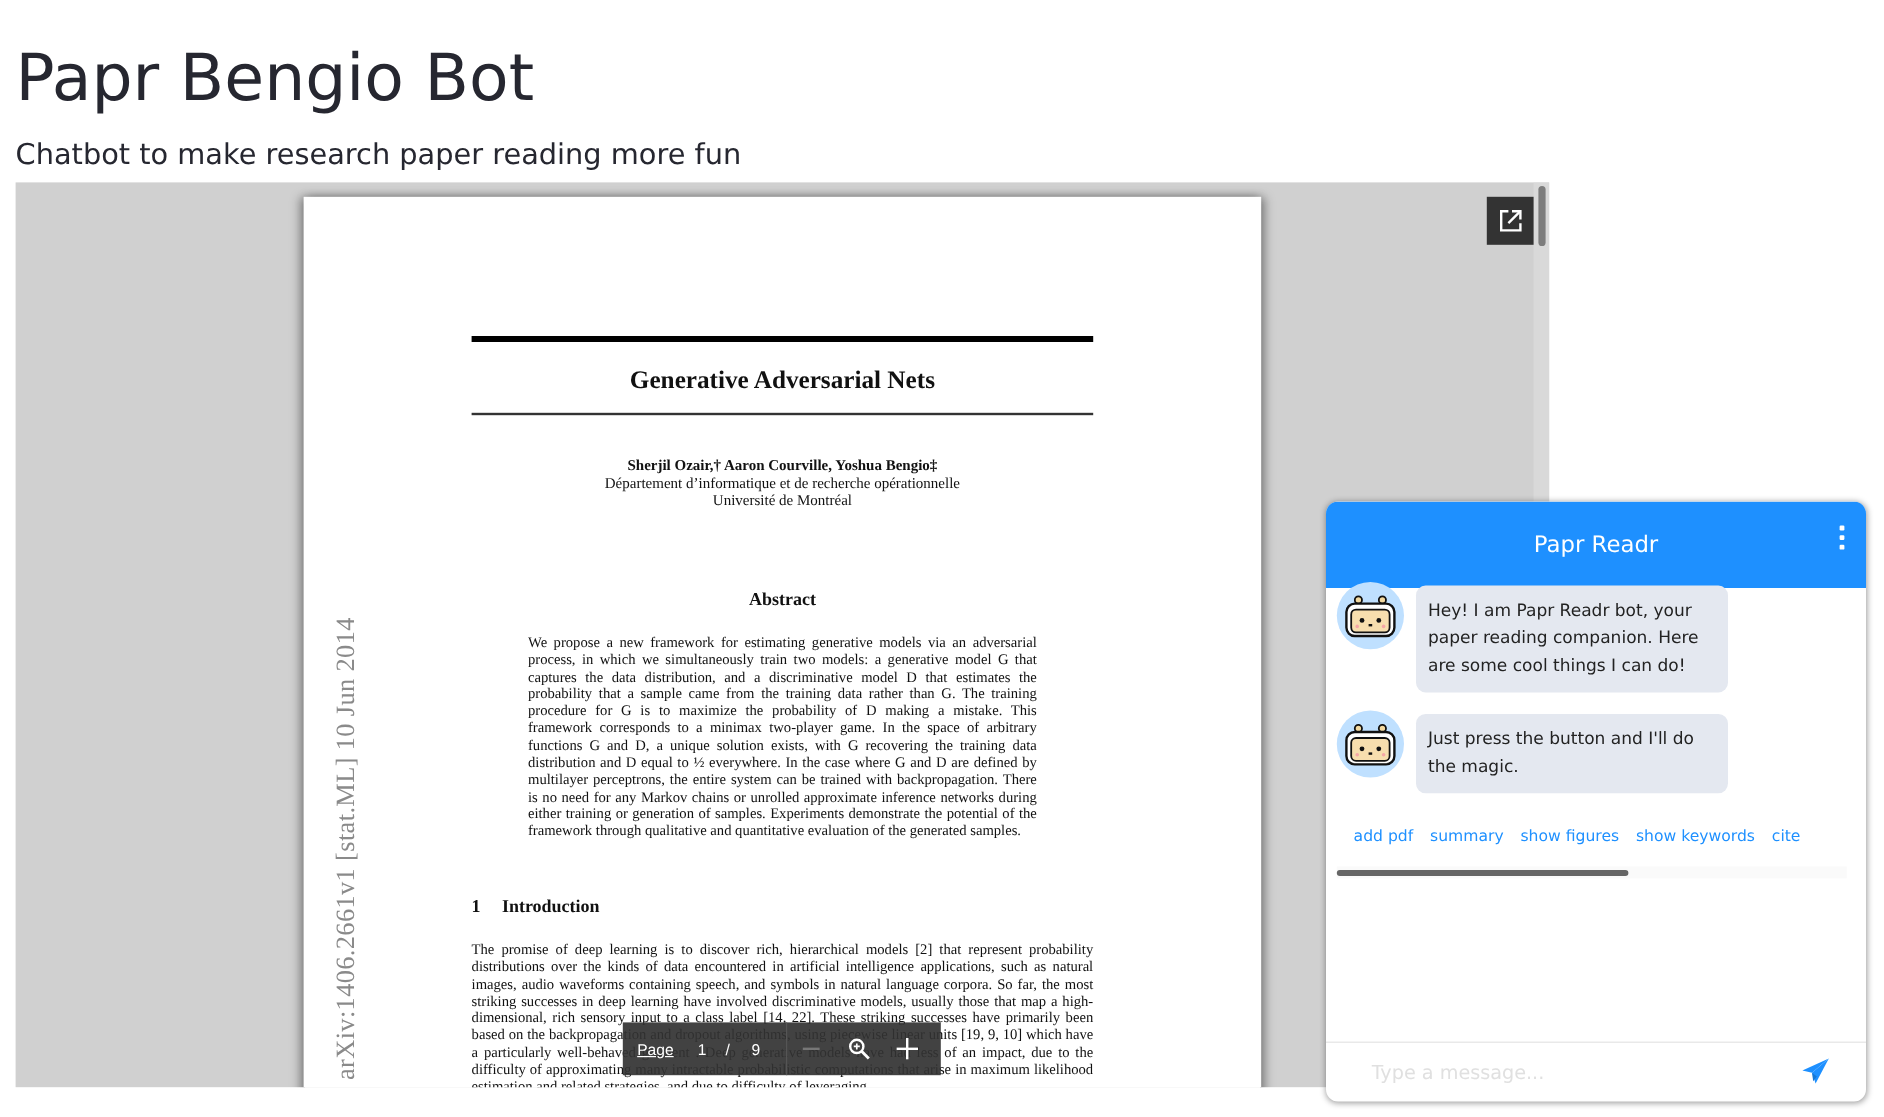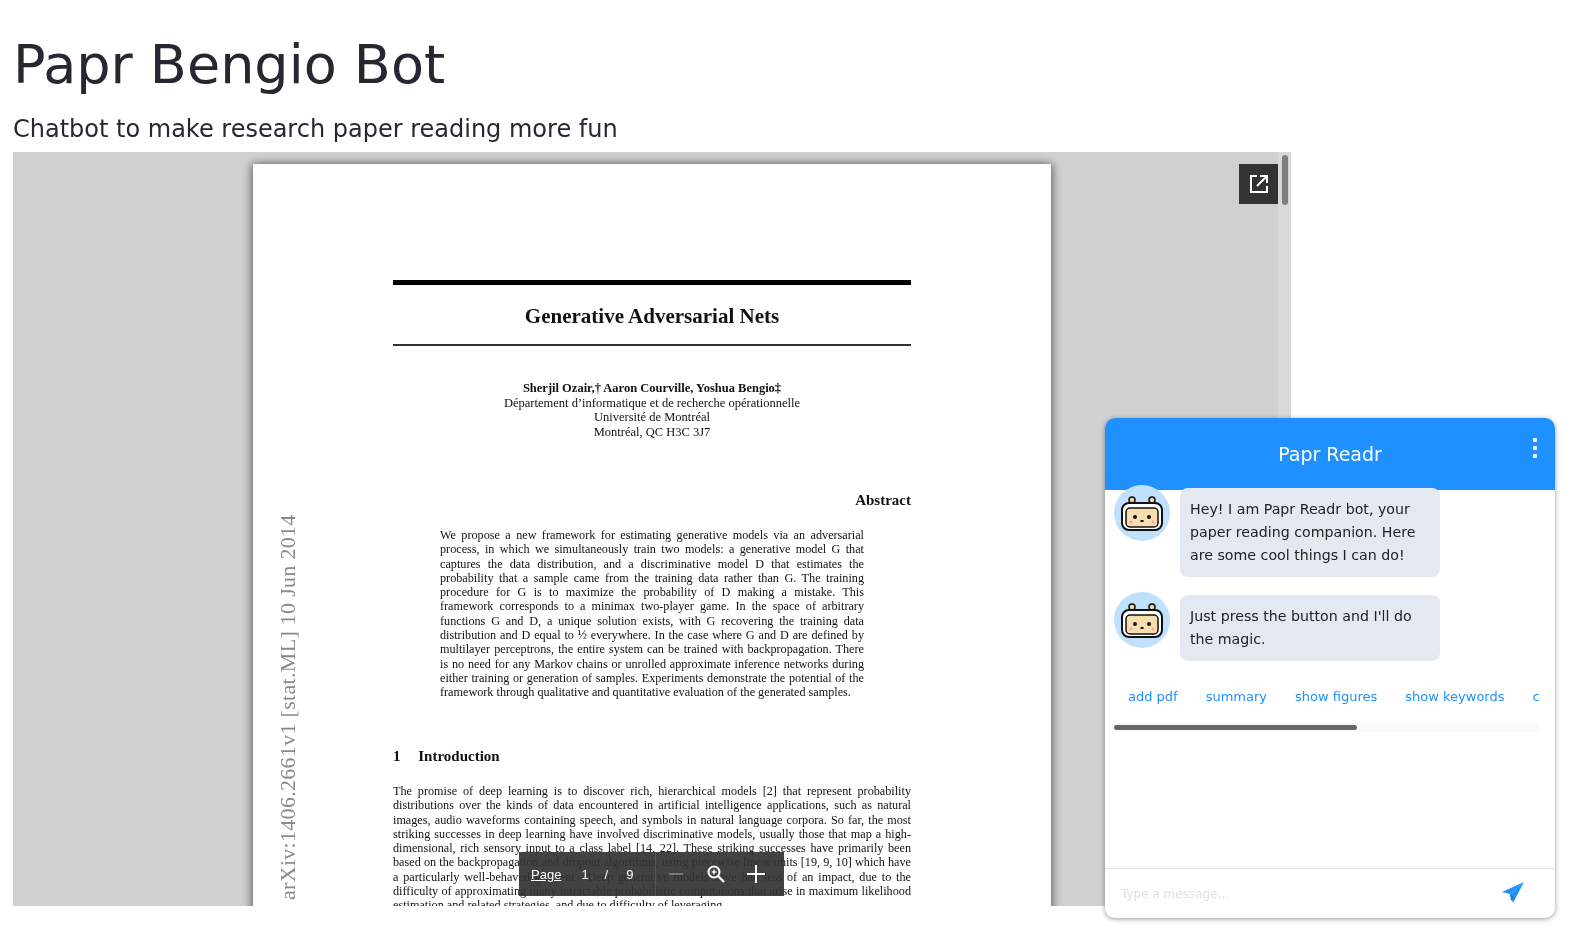--- a/index.html
+++ b/index.html
@@ -13,21 +13,21 @@
   .viewer-scrollbar-track { position: absolute; right: 0; top: 0; width: 13px; height: 100%; background: #d9d9d9; }
   .viewer-scrollbar-thumb { position: absolute; right: 3px; top: 3px; width: 6px; height: 50px; background: #7d7d7d; border-radius: 3px; }
   .popout-btn { position: absolute; left: 1226px; top: 12px; width: 40px; height: 40px; background: #333333; display: flex; align-items: center; justify-content: center; cursor: pointer; }
 
   .pdf-page { position: absolute; left: 240px; top: 12px; width: 798px; height: 800px; background: #ffffff; box-shadow: -3px 0 8px rgba(0,0,0,0.35), 3px 0 8px rgba(0,0,0,0.35); font-family: "Liberation Serif", "DejaVu Serif", serif; color: #111; }
   .paper-rule-top { position: absolute; left: 140px; top: 116px; width: 518px; height: 5px; background: #000; }
   .paper-title { position: absolute; left: 140px; top: 140px; width: 518px; text-align: center; font-size: 21px; font-weight: bold; }
   .paper-rule-bottom { position: absolute; left: 140px; top: 180px; width: 518px; height: 2px; background: #333; }
   .paper-authors { position: absolute; left: 140px; top: 217px; width: 518px; text-align: center; font-size: 12.5px; line-height: 14.5px; }
   .paper-authors .bold { font-weight: bold; }
-  .abstract-heading { position: absolute; left: 140px; top: 328px; width: 518px; text-align: right; font-size: 15px; font-weight: bold; }
+  .abstract-heading { position: absolute; left: 140px; top: 328px; width: 518px; text-align: center; font-size: 15px; font-weight: bold; }
   .abstract-body { position: absolute; left: 187px; top: 364px; width: 424px; text-align: justify; font-size: 12.2px; line-height: 14.3px; }
   .intro-heading { position: absolute; left: 140px; top: 584px; font-size: 15px; font-weight: bold; }
   .intro-heading .num { margin-right: 14px; }
   .intro-body { position: absolute; left: 140px; top: 620px; width: 518px; text-align: justify; font-size: 12.2px; line-height: 14.3px; }
   .arxiv-stamp { position: absolute; left: 22px; top: 736px; transform: rotate(-90deg); transform-origin: 0 0; font-size: 22px; color: #8a8a8a; white-space: nowrap; font-family: "Liberation Serif", serif; letter-spacing: 0.3px; }
 
   .page-toolbar { position: absolute; left: 506px; top: 700px; width: 265px; height: 44px; background: rgba(50,50,50,0.92); display: flex; align-items: center; color: #fff; font-family: "Liberation Sans", sans-serif; font-size: 13px; }
   .page-toolbar .lbl { margin-left: 12px; text-decoration: underline; }
   .page-toolbar .cur { margin-left: 20px; }
   .page-toolbar .sep { margin-left: 16px; }
@@ -36,46 +36,45 @@
   .tb-btn { width: 40px; height: 44px; display: flex; align-items: center; justify-content: center; cursor: pointer; }
 
   .chat-widget { position: absolute; left: 1105px; top: 418px; width: 450px; height: 500px; background: #fff; border-radius: 10px; box-shadow: 0 1px 5px rgba(0,0,0,0.4); overflow: hidden; font-family: "DejaVu Sans", sans-serif; }
   .chat-header { height: 72px; background: #1e90ff; color: #fff; display: flex; align-items: center; justify-content: center; position: relative; font-size: 19px; }
   .chat-menu { position: absolute; right: 14px; top: 20px; width: 12px; height: 20px; display: flex; flex-direction: column; align-items: center; justify-content: space-between; cursor: pointer; }
   .chat-menu span { width: 4px; height: 4px; background: #fff; border-radius: 1px; }
   .msg-row { position: absolute; left: 9px; display: flex; align-items: flex-start; }
   .avatar { width: 56px; height: 56px; border-radius: 50%; background: #bfe0ff; display: flex; align-items: center; justify-content: center; margin-top: -3px; }
   .bubble { margin-left: 10px; background: #e4e8f0; border-radius: 8px; padding: 10px 10px; font-size: 14.2px; line-height: 23px; color: #222; width: 260px; }
   .quick-replies { position: absolute; left: 9px; top: 268px; width: 425px; height: 24px; overflow: hidden; white-space: nowrap; }
-  .qr { display: inline-block; color: #1e90ff; font-size: 13px; margin-left: 14px; margin-right: 14px; cursor: pointer; }
+  .qr { display: inline-block; color: #1e90ff; font-size: 13px; margin-right: 14px; cursor: pointer; }
   .qr:first-child { margin-left: 14px; }
   .qr-scroll-track { position: absolute; left: 9px; top: 304px; width: 425px; height: 10px; background: #fafafa; }
   .qr-scroll-thumb { position: absolute; left: 0; top: 3px; width: 243px; height: 5px; border-radius: 3px; background: #666; }
   .chat-input-area { position: absolute; left: 0; bottom: 0; width: 100%; height: 50px; border-top: 1px solid #e4e4e4; display: flex; align-items: center; }
-  .chat-input { border: none; outline: none; font-size: 12px; color: #404040; margin-left: 16px; width: 340px; background: transparent; font-family: "DejaVu Sans", sans-serif; }
+  .chat-input { border: none; outline: none; font-size: 16px; color: #404040; margin-left: 38px; width: 340px; background: transparent; font-family: "DejaVu Sans", sans-serif; }
   .chat-input::placeholder { color: #e0e0e0; }
   .send-btn { position: absolute; right: 28px; top: 12px; width: 26px; height: 26px; cursor: pointer; }
 </style>
 </head>
 <body>
 
 <h1 class="app-title">Papr Bengio Bot</h1>
 <div class="app-subtitle">Chatbot to make research paper reading more fun</div>
 
 <div class="viewer">
   <div class="pdf-page">
     <div class="arxiv-stamp">arXiv:1406.2661v1  [stat.ML]  10 Jun 2014</div>
     <div class="paper-rule-top"></div>
     <div class="paper-title">Generative Adversarial Nets</div>
     <div class="paper-rule-bottom"></div>
     <div class="paper-authors">
       <div class="bold">Sherjil Ozair,†  Aaron Courville,  Yoshua Bengio‡</div>
       <div>Département d’informatique et de recherche opérationnelle</div>
       <div>Université de Montréal</div>
-      <div>Montréal, QC H3C 3J7</div>
     </div>
     <div class="abstract-heading">Abstract</div>
     <div class="abstract-body">We propose a new framework for estimating generative models via an adversarial process, in which we simultaneously train two models: a generative model G that captures the data distribution, and a discriminative model D that estimates the probability that a sample came from the training data rather than G. The training procedure for G is to maximize the probability of D making a mistake. This framework corresponds to a minimax two-player game. In the space of arbitrary functions G and D, a unique solution exists, with G recovering the training data distribution and D equal to ½ everywhere. In the case where G and D are defined by multilayer perceptrons, the entire system can be trained with backpropagation. There is no need for any Markov chains or unrolled approximate inference networks during either training or generation of samples. Experiments demonstrate the potential of the framework through qualitative and quantitative evaluation of the generated samples.</div>
     <div class="intro-heading">
       <span class="num">1</span>
       <span>Introduction</span>
     </div>
     <div class="intro-body">The promise of deep learning is to discover rich, hierarchical models [2] that represent probability distributions over the kinds of data encountered in artificial intelligence applications, such as natural images, audio waveforms containing speech, and symbols in natural language corpora. So far, the most striking successes in deep learning have involved discriminative models, usually those that map a high-dimensional, rich sensory input to a class label [14, 22]. These striking successes have primarily been based on the backpropagation and dropout algorithms, using piecewise linear units [19, 9, 10] which have a particularly well-behaved gradient . Deep generative models have had less of an impact, due to the difficulty of approximating many intractable probabilistic computations that arise in maximum likelihood estimation and related strategies, and due to difficulty of leveraging</div>
   </div>
 

